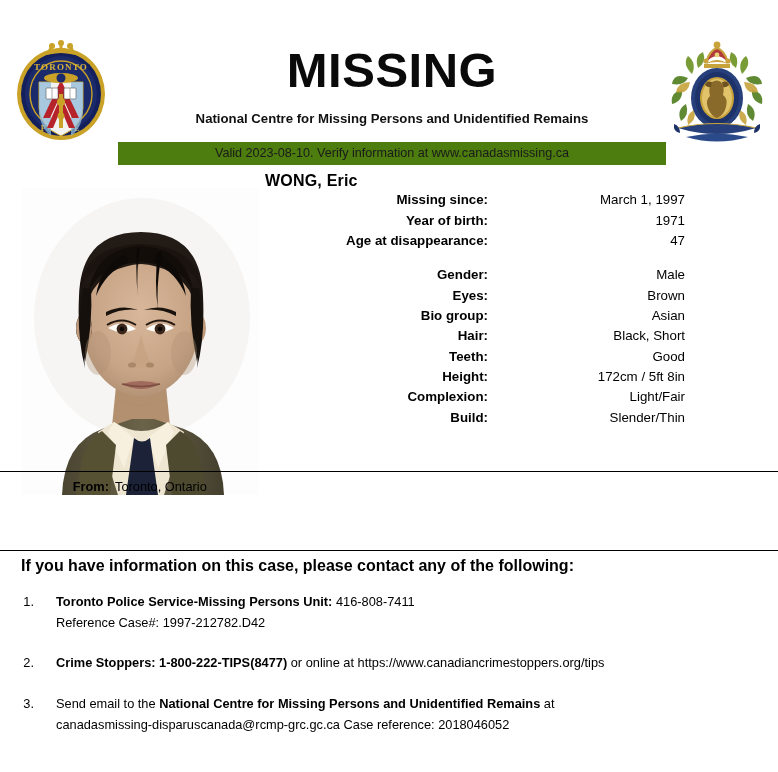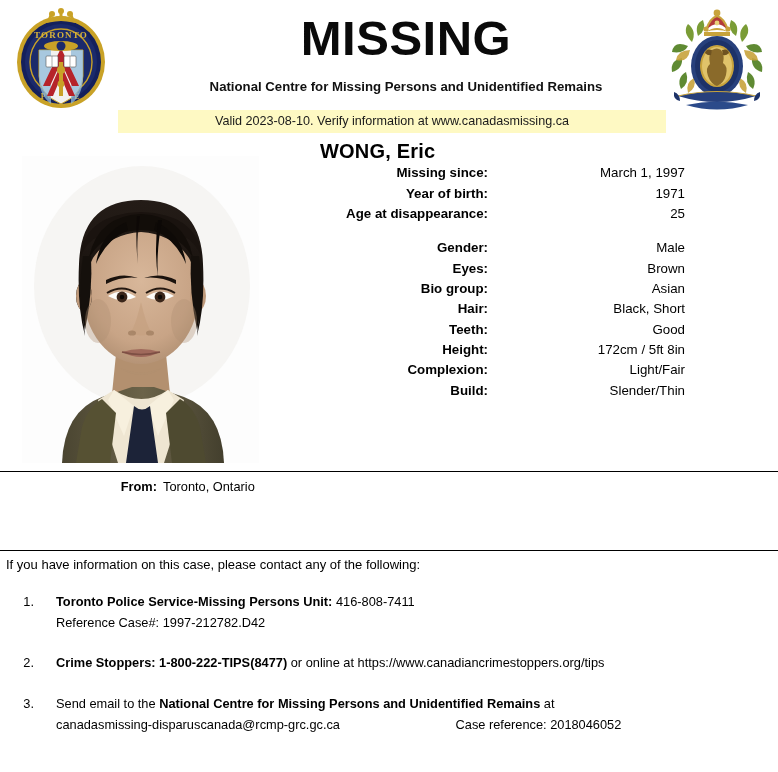--- a/index.html
+++ b/index.html
@@ -13,38 +13,39 @@
     position: relative;
     font-family: "Liberation Sans", sans-serif;
     color: #000000;
     overflow: hidden;
   }
 
   
   .header {
     position: relative;
     height: 136px;
+    margin-top: 32px;
   }
   .badge-left {
     position: absolute;
     left: 13px;
     top: 6px;
     width: 96px;
     height: 104px;
   }
   .badge-right {
     position: absolute;
     left: 668px;
     top: 6px;
     width: 98px;
     height: 108px;
   }
   .title-block {
     position: absolute;
-    left: 132px;
+    left: 118px;
     top: 0;
     width: 548px;
     text-align: center;
   }
   .missing-title {
     font-size: 49px;
     font-weight: bold;
     letter-spacing: 0.5px;
     line-height: 1;
     margin-top: 14px;
@@ -55,21 +56,21 @@
     font-weight: bold;
     margin-top: 16px;
     color: #111111;
   }
   .valid-bar {
     position: absolute;
     left: 118px;
     top: 110px;
     width: 548px;
     height: 23px;
-    background: #fef9c3;
+    background: #4d7c0f;
     text-align: center;
     font-size: 12.6px;
     line-height: 23px;
     color: #1a1a1a;
   }
 
   
   .content {
     position: relative;
     height: 330px;
@@ -85,23 +86,22 @@
   }
   .photo svg { display: block; }
 
   .bio {
     position: absolute;
     left: 265px;
     top: 0px;
     width: 500px;
   }
   .person-name {
-    font-size: 20px;
-    font-weight: bold;
-    margin-left: 55px;
+    font-size: 16px;
+    font-weight: bold;
     margin-top: 4px;
     letter-spacing: 0.2px;
   }
   .bio-table {
     border-collapse: collapse;
     margin-top: 0;
     width: 420px;
   }
   .bio-table td {
     font-size: 13.3px;
@@ -130,21 +130,20 @@
   }
   .rule-from { position: absolute; left: 0; top: 471px; width: 778px; }
   .rule-contact { position: absolute; left: 0; top: 550px; width: 778px; }
 
   
   .from-detail {
     position: absolute;
     left: 0;
     top: 474px;
     width: 706px;
-    padding-left: 48px;
   }
   .fd-row {
     display: flex;
     font-size: 12.8px;
     line-height: 1.42;
     margin-top: 4px;
   }
   .fd-label {
     width: 115px;
     min-width: 115px;
@@ -154,24 +153,24 @@
     box-sizing: border-box;
   }
   .fd-value {
     flex: 1;
     padding-right: 40px;
   }
 
   
   .contact-heading {
     position: absolute;
-    left: 6px;
+    left: 21px;
     top: 557px;
-    font-size: 13px;
-    font-weight: normal;
+    font-size: 16px;
+    font-weight: bold;
   }
   .contact-list {
     position: absolute;
     left: 0;
     top: 592px;
     width: 778px;
   }
   .contact-item {
     display: flex;
     margin-bottom: 20px;
@@ -183,21 +182,20 @@
     min-width: 56px;
     text-align: right;
     padding-right: 22px;
     box-sizing: border-box;
   }
   .c-body { flex: 1; }
   .c-line2 { display: block; }
   .b { font-weight: bold; }
   .case-ref-wrap {
     display: inline-block;
-    margin-left: 112px;
   }
 </style>
 </head>
 <body>
 
 <div class="header">
 
   <div class="badge-left">
     <svg viewBox="0 0 96 104" width="96" height="104">
       <ellipse cx="48" cy="56" rx="44" ry="46" fill="#c9a227"></ellipse>
@@ -369,21 +367,21 @@
         <tr>
           <td class="bio-label">Missing since:</td>
           <td class="bio-value">March 1, 1997</td>
         </tr>
         <tr>
           <td class="bio-label">Year of birth:</td>
           <td class="bio-value">1971</td>
         </tr>
         <tr>
           <td class="bio-label">Age at disappearance:</td>
-          <td class="bio-value">25</td>
+          <td class="bio-value">47</td>
         </tr>
 
         <tr class="bio-gap">
             <td></td>
             <td></td>
           </tr>
 
         <tr>
           <td class="bio-label">Gender:</td>
           <td class="bio-value">Male</td>

